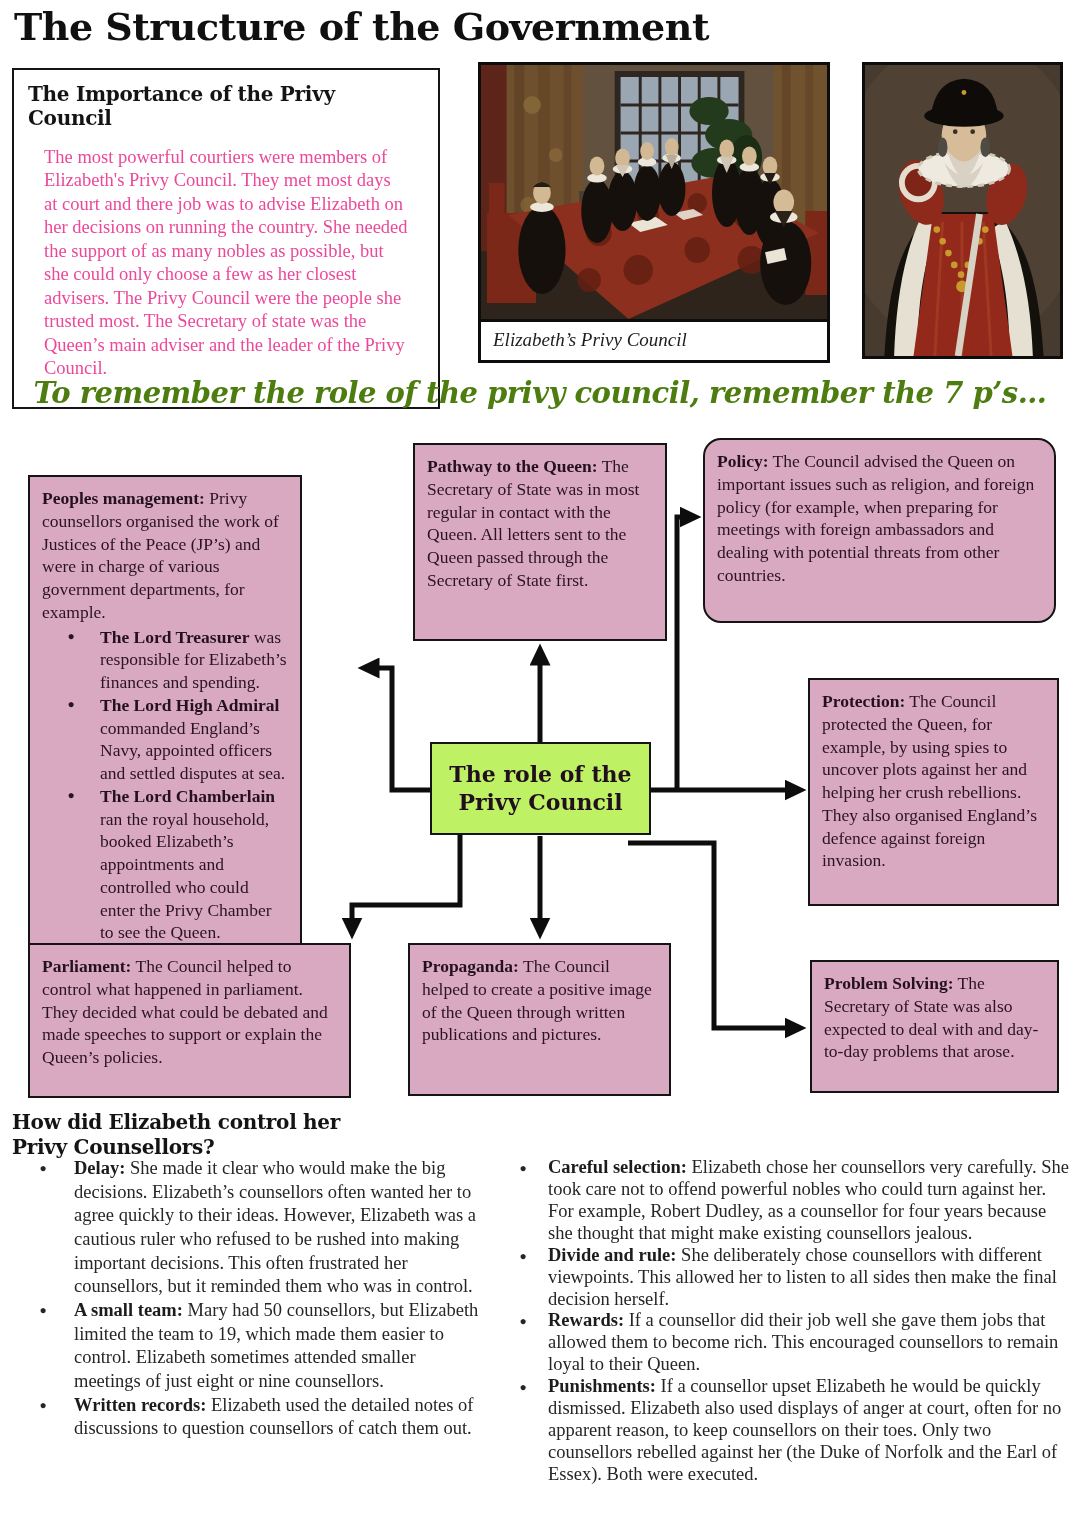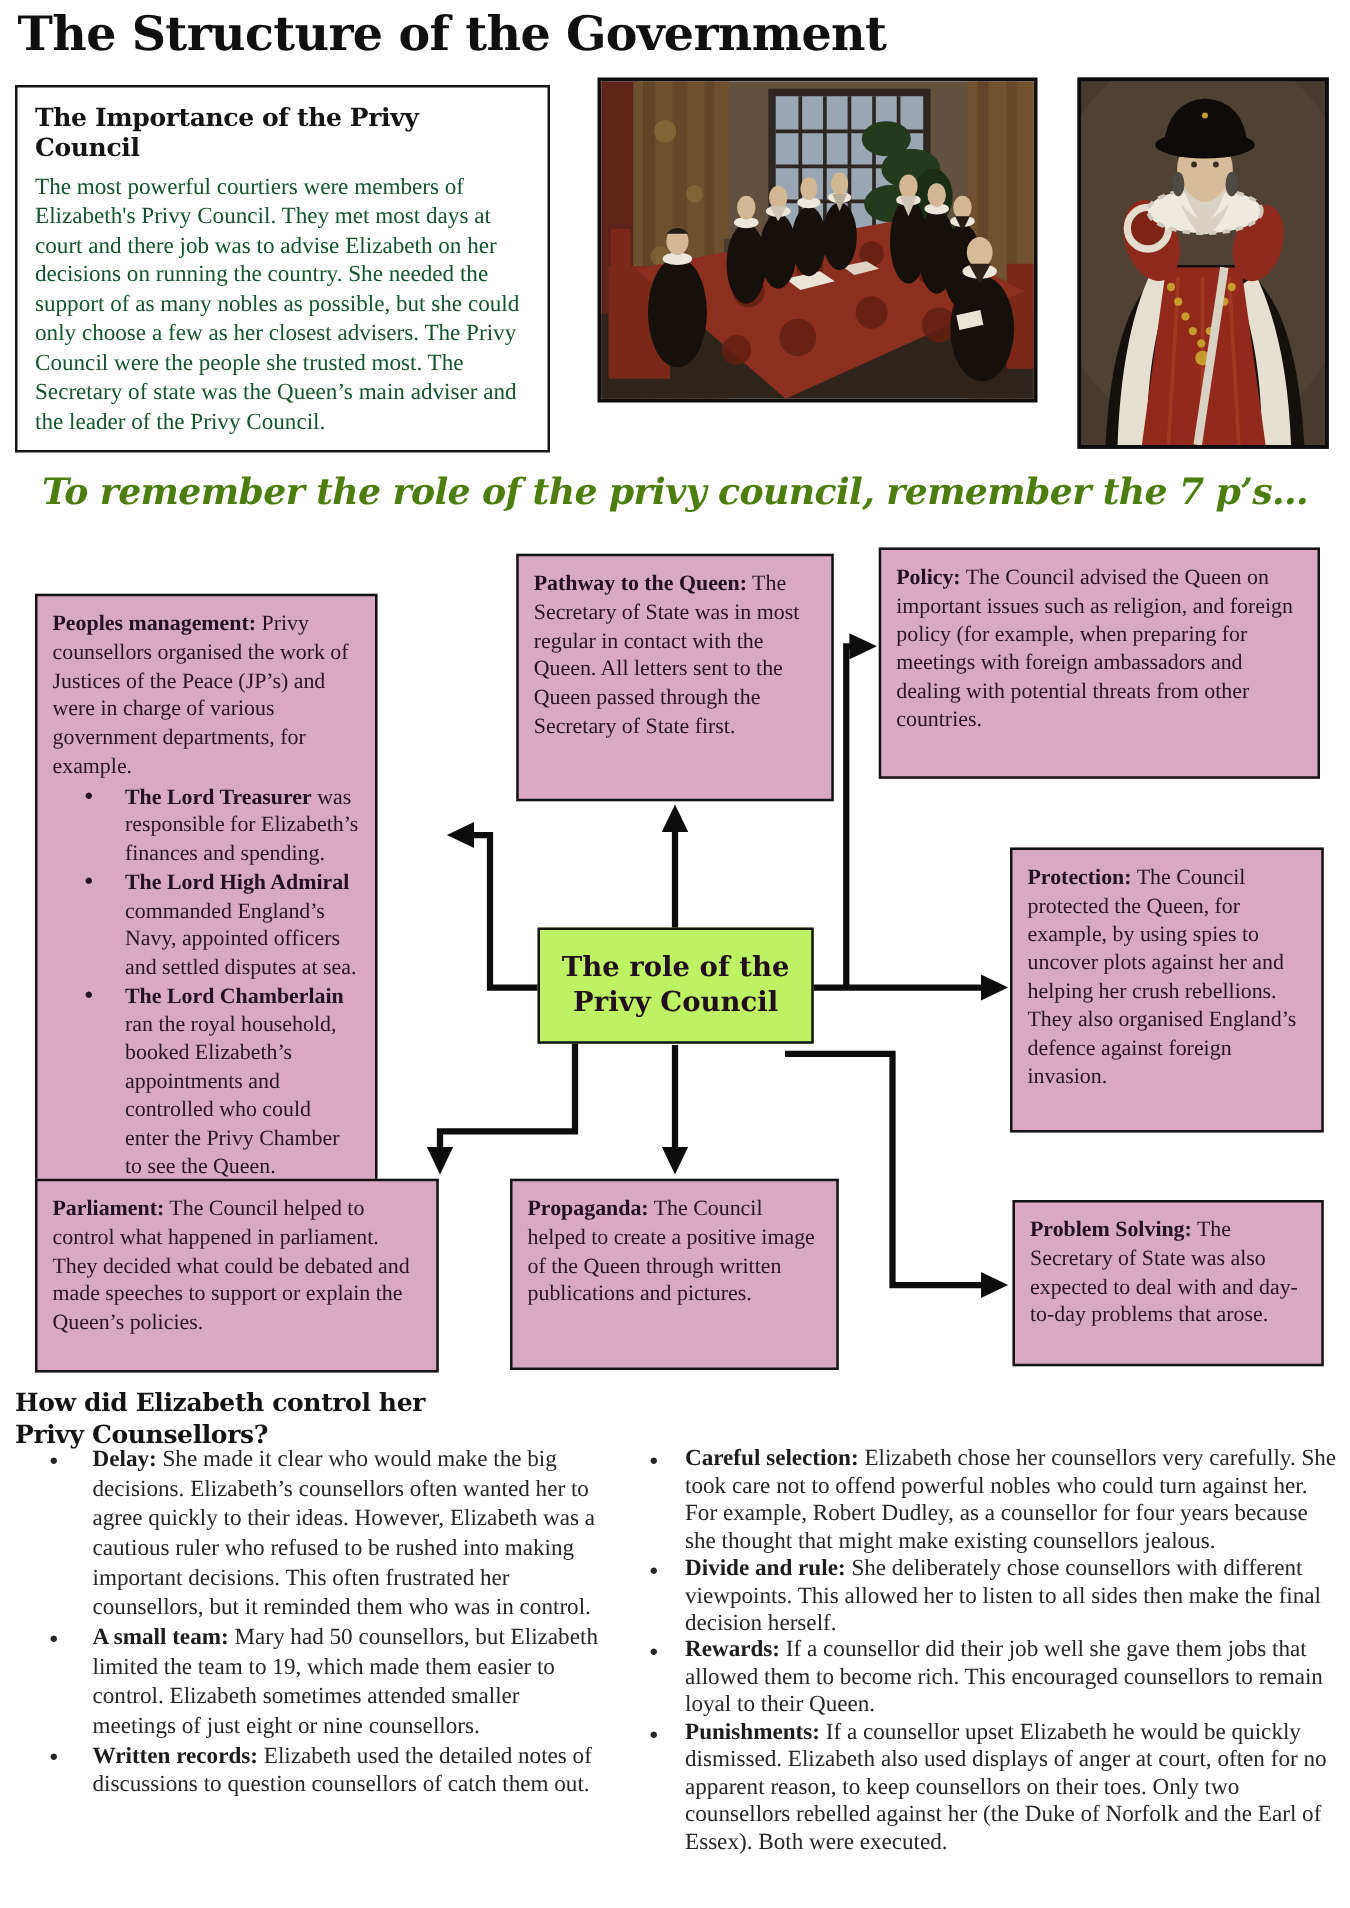--- a/index.html
+++ b/index.html
@@ -15,21 +15,21 @@
   }
   
   .importance {
     position:absolute; left:12px; top:68px; width:428px; min-height:290px;
     border:2px solid #141414; padding:12px 14px 10px; background:#fff;
   }
   .importance h2 {
     margin:0 0 9px; font-size:20px; color:#141414;
     font-family:"DejaVu Serif", serif; font-weight:700; letter-spacing:-0.3px;
   }
-  .importance p { margin:0; font-size:18.5px; line-height:1.27; color:#14532d; }
+  .importance p { margin:16px; font-size:18.5px; line-height:1.27; color:#ec4899; }
 
   
   .council-frame {
     position:absolute; left:478px; top:62px; width:352px;
     border:3px solid #0d0d0d; background:#ffffff;
   }
   .council-art { display:block; width:100%; height:254px; }
   .council-caption {
     border-top:3px solid #0d0d0d; padding:7px 12px 9px;
     font-style:italic; font-size:19px; color:#1d1d1d; background:#fff;
@@ -49,21 +49,21 @@
   
   .diagram { position:absolute; left:0; top:430px; width:1080px; height:680px; }
   .arrows { position:absolute; left:0; top:0; }
   .dbox {
     position:absolute; background:#d9a9c1; border:2px solid #141414;
     padding:10px 12px; font-size:17.5px; line-height:1.3; color:#2a1322;
   }
   .dbox .lead { font-weight:700; color:#241020; }
   .peoples   { left:28px;  top:29px;  width:274px; min-height:455px;margin-top:16px; }
   .pathway   { left:413px; top:13px;  width:254px; min-height:198px; }
-  .policy    { left:703px; top:8px;   width:353px; min-height:185px; }
+  .policy    { left:703px; top:8px;   width:353px; min-height:185px;border-radius:18px; }
   .protection{ left:808px; top:248px; width:251px; min-height:228px; }
   .parliament{ left:28px;  top:513px; width:323px; min-height:155px; }
   .propaganda{ left:408px; top:513px; width:263px; min-height:153px; }
   .problem   { left:810px; top:530px; width:249px; min-height:133px; }
   .center-box {
     left:430px; top:312px; width:221px; height:93px;
     background:#bef264; display:flex; align-items:center; justify-content:center;
     text-align:center; font-family:"DejaVu Serif", serif; font-weight:700;
     font-size:22px; line-height:1.25; color:#220f1e; padding:4px 14px;
   }
@@ -184,20 +184,21 @@
         <ellipse cx="294" cy="112" rx="10" ry="4.5" fill="#ece7da"></ellipse>
         <ellipse cx="294" cy="101" rx="7.5" ry="9.5" fill="#d3b894"></ellipse>
         <path d="M288,108 L294,120 L300,108 Z" fill="#241d16"></path>
         <ellipse cx="310" cy="198" rx="26" ry="42" fill="#15100c"></ellipse>
         <ellipse cx="308" cy="152" rx="14" ry="6" fill="#ece7da"></ellipse>
         <ellipse cx="308" cy="137" rx="10.5" ry="12.5" fill="#d6bb97"></ellipse>
         <path d="M299,146 L308,162 L317,146 Z" fill="#2a2119"></path>
         <rect x="290" y="185" width="20" height="12" fill="#e9e4d6" transform="rotate(-12 300 191)"></rect>
       </g>
     </svg>
+    <div class="council-caption">Elizabeth’s Privy Council</div>
   </div>
 
   <div class="portrait-frame">
     <svg viewBox="0 0 201 297" preserveAspectRatio="none">
       <rect x="0" y="0" width="201" height="297" fill="#473a2f"></rect>
       <ellipse cx="100" cy="130" rx="130" ry="160" fill="#564738" opacity="0.55"></ellipse>
       <path d="M20,297 C25,205 45,172 70,150 L132,150 C160,172 178,205 184,297 Z" fill="#14100c"></path>
       <path d="M58,155 C40,192 32,242 30,297 L54,297 C54,242 61,202 74,165 Z" fill="#e6e0d2"></path>
       <path d="M144,158 C162,196 171,242 173,297 L149,297 C149,242 142,206 130,168 Z" fill="#e6e0d2"></path>
       <polygon points="70,152 132,152 152,297 50,297" fill="#93291a"></polygon>

